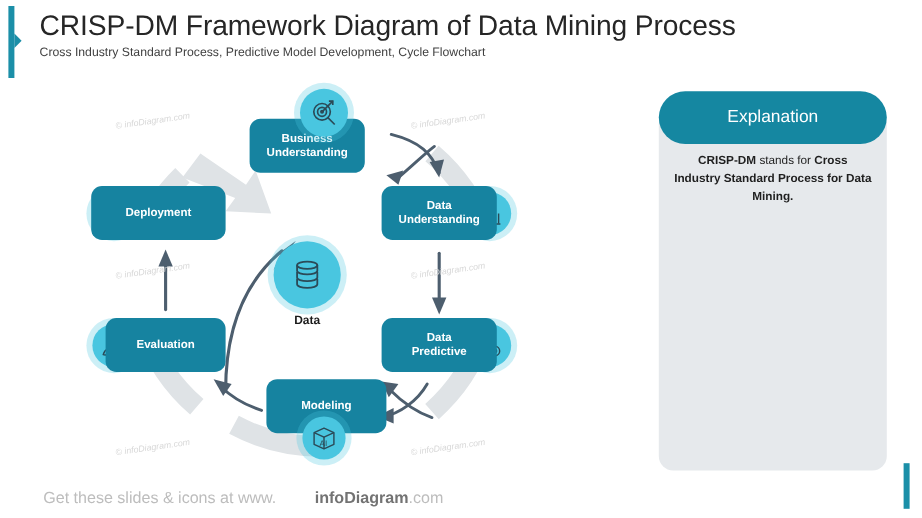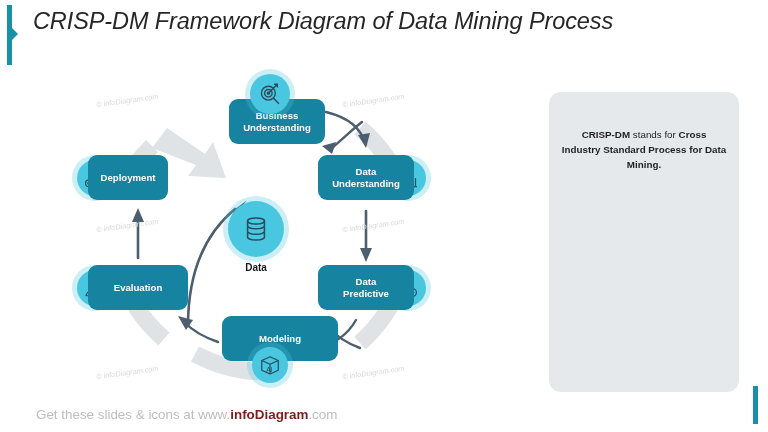--- a/index.html
+++ b/index.html
@@ -13,39 +13,39 @@
   #slide{position:absolute;left:0;top:0;width:768px;height:432px;overflow:hidden;background:#fff;}
 
   
   .accent-left{position:absolute;left:7px;top:5px;width:5px;height:60px;background:#1b8fa8;}
   .accent-left-notch{position:absolute;left:12px;top:28px;width:0;height:0;
     border-top:6px solid transparent;border-bottom:6px solid transparent;border-left:6px solid #1b8fa8;}
   .accent-right{position:absolute;right:10px;bottom:8px;width:5px;height:38px;background:#1b8fa8;}
 
   
   .header{position:absolute;left:33px;top:8px;width:560px;}
-  .title{font-size:23.5px;color:#262626;letter-spacing:-0.1px;line-height:1.15;white-space:nowrap;font-style:italic;}
+  .title{font-size:23.5px;color:#262626;letter-spacing:-0.1px;line-height:1.15;white-space:nowrap;}
   .subtitle{font-size:10.2px;color:#3f3f3f;margin-top:4px;white-space:nowrap;}
 
   
   .stage{position:absolute;left:60px;top:66px;width:420px;height:336px;}
   .stage svg.ring{position:absolute;left:0;top:0;width:420px;height:336px;}
 
   
   .node{position:absolute;background:#1683a0;border-radius:9px;
     display:flex;align-items:center;justify-content:center;text-align:center;
     color:#ffffff;font-size:9.6px;font-weight:bold;line-height:1.2;z-index:4;}
   .node span{display:block;padding:0 6px;}
 
-  .n-business{left:169px;top:33px;width:96px;height:45px;}
+  .n-business{left:148px;top:33px;width:96px;height:45px;}
   .n-dataund{left:258px;top:89px;width:96px;height:45px;}
   .n-dataprep{left:258px;top:199px;width:96px;height:45px;}
-  .n-modeling{left:162px;top:250px;width:116px;height:45px;}
+  .n-modeling{left:162px;top:250px;width:100px;height:45px;}
   .n-evaluation{left:28px;top:199px;width:100px;height:45px;}
-  .n-deployment{left:28px;top:89px;width:80px;height:45px;justify-content:center;}
+  .n-deployment{left:16px;top:89px;width:112px;height:45px;justify-content:center;}
 
   
   .ic{position:absolute;border-radius:50%;background:#49c6e0;
      display:flex;align-items:center;justify-content:center;z-index:3;}
   .ic.glow{box-shadow:0 0 0 5px rgba(73,198,224,0.28);}
   .ic svg{display:block;}
 
   .ic-business{left:190px;top:8px;width:40px;height:40px;z-index:5;}
   .ic-dataund{left:330px;top:94px;width:36px;height:36px;}
   .ic-dataprep{left:330px;top:204px;width:36px;height:36px;}
@@ -71,33 +71,34 @@
      font-size:9.8px;color:#1f1f1f;line-height:1.52;}
   .lead{font-weight:bold;text-align:center;}
   .lead .reg{font-weight:normal;}
   .bullets{list-style:none;margin:9px 0 0 0;padding:0;}
   .bullets li{position:relative;padding-left:12px;margin-bottom:9px;line-height:1.52;}
   .bullets li::before{content:"";position:absolute;left:1px;top:5px;
      width:3px;height:3px;background:#3aa8c0;}
 
   
   .footer{position:absolute;left:36px;top:407px;font-size:13.4px;color:#bdbdbd;white-space:nowrap;}
-  .footer b{color:#7f1d1d;font-weight:bold;}
+  .footer b{color:#737373;font-weight:bold;margin-left:32px;}
 </style>
 </head>
 <body>
 
 <div id="slide">
 
   <div class="accent-left"></div>
   <div class="accent-left-notch"></div>
   <div class="accent-right"></div>
 
   <div class="header">
     <div class="title">CRISP-DM Framework Diagram of Data Mining Process</div>
+    <div class="subtitle">Cross Industry Standard Process, Predictive Model Development, Cycle Flowchart</div>
   </div>
 
   <div class="stage">
 
     <svg class="ring" viewBox="0 0 420 336">
 
       <g fill="none" stroke="#dfe3e6" stroke-width="17" stroke-linecap="butt">
         <path d="M 60 208 A 152 152 0 0 0 104 273"></path>
         <path d="M 135 288 A 152 152 0 0 0 210 306"></path>
         <path d="M 300 277 A 152 152 0 0 0 343 212"></path>
@@ -260,20 +261,23 @@
 
     <div class="wm" style="left:36px;top:30px;">© infoDiagram.com</div>
     <div class="wm" style="left:282px;top:30px;">© infoDiagram.com</div>
     <div class="wm" style="left:36px;top:155px;">© infoDiagram.com</div>
     <div class="wm" style="left:282px;top:155px;">© infoDiagram.com</div>
     <div class="wm" style="left:36px;top:302px;">© infoDiagram.com</div>
     <div class="wm" style="left:282px;top:302px;">© infoDiagram.com</div>
   </div>
 
   <div class="panel"></div>
+  <div class="panel-head">
+    <span>Explanation</span>
+  </div>
   <div class="panel-body">
     <div class="lead">
       <span>CRISP-DM</span><span class="reg"> stands for </span><span>Cross Industry Standard Process for Data Mining.</span>
     </div>
   </div>
 
   <div class="footer">
     <span>Get these slides &amp; icons at www.</span><b>infoDiagram</b><span>.com</span>
   </div>
 

